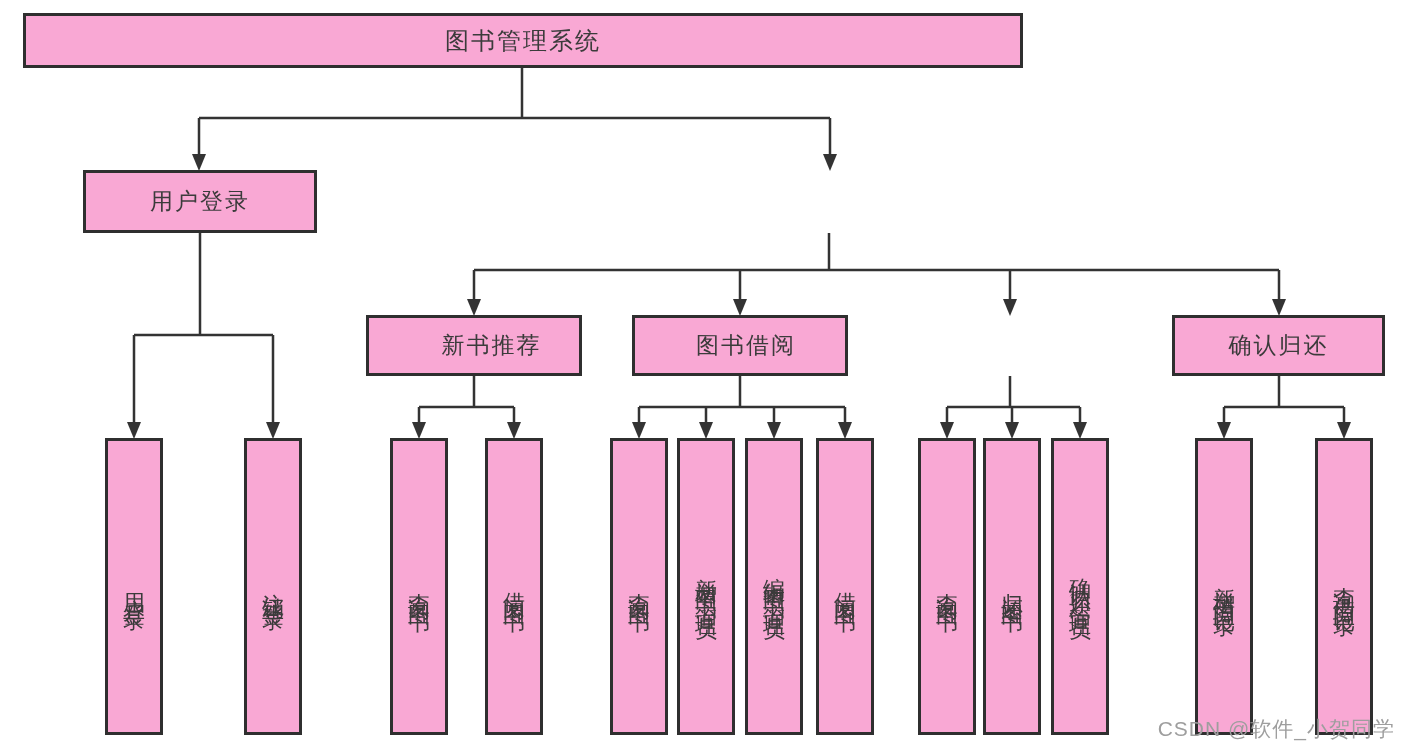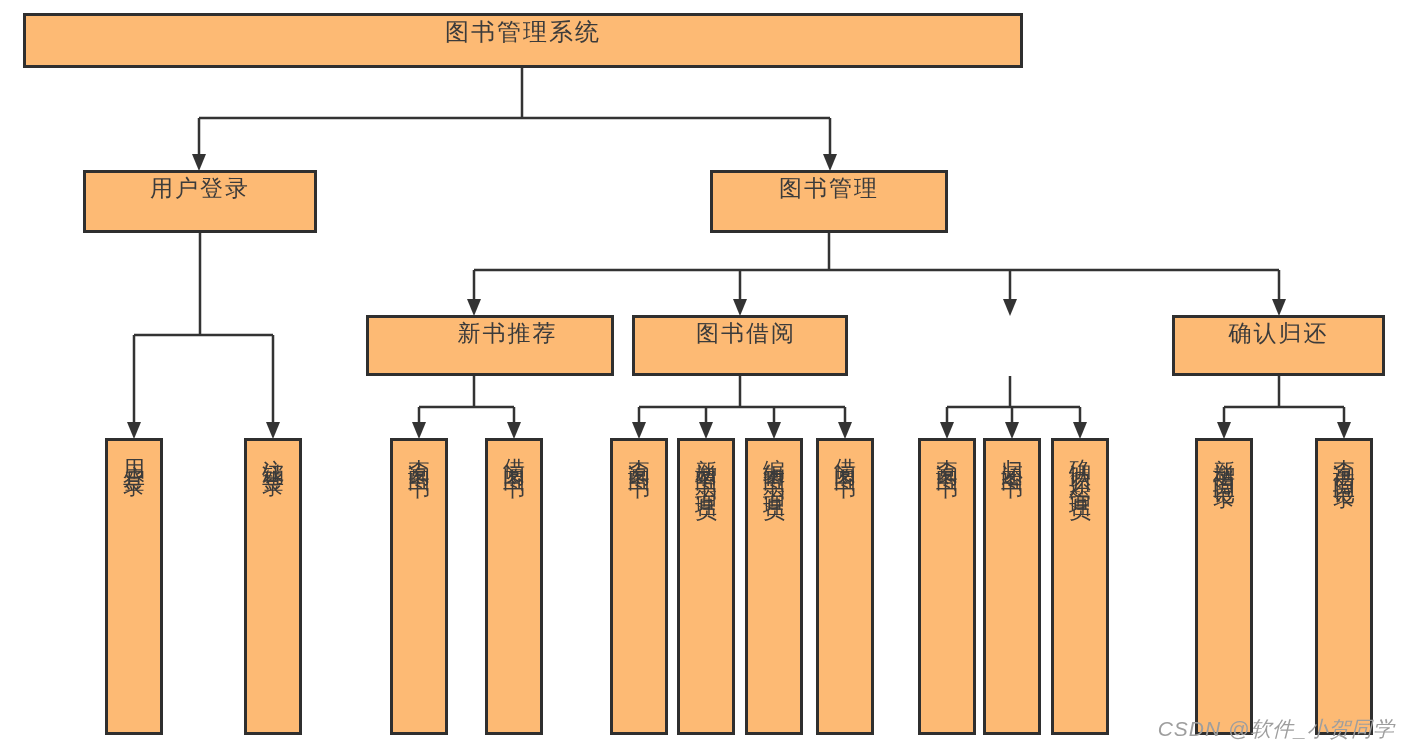--- a/index.html
+++ b/index.html
@@ -2,42 +2,42 @@
 <html><head>
 <meta charset="utf-8">
 <style>
   html,body{margin:0;padding:0;background:#ffffff;}
   .canvas{
     position:relative;width:1405px;height:747px;background:#ffffff;overflow:hidden;
     font-family:"Liberation Sans","DejaVu Sans",sans-serif;color:#3b3b3b;
   }
   #connectors{position:absolute;left:0;top:0;z-index:0;}
   .box{
-    position:absolute;box-sizing:border-box;background:#fdba74;
-    border:3px solid #2f2f2f;display:flex;align-items:flex-start;justify-content:center;
+    position:absolute;box-sizing:border-box;background:#f9a8d4;
+    border:3px solid #2f2f2f;display:flex;align-items:center;justify-content:center;
     z-index:1;
   }
   .hbox{font-size:23px;letter-spacing:2px;white-space:nowrap;}
   .root{left:23px;top:13px;width:1000px;height:55px;font-size:24px;}
   .n2{top:170px;height:63px;}
   .n2a{left:83px;width:234px;}
   .n2b{left:710px;width:238px;}
   .n3{top:315px;height:61px;}
-  .n3a{left:366px;width:248px;padding-left:35px;}
+  .n3a{left:366px;width:216px;padding-left:35px;}
   .n3b{left:632px;width:216px;padding-left:12px;}
   .n3c{left:903px;width:214px;}
   .n3d{left:1172px;width:213px;}
   .vbox{top:438px;width:58px;height:297px;font-size:22px;}
   .vbox span{
     writing-mode:vertical-rl;text-orientation:mixed;
     letter-spacing:6px;line-height:1;display:block;
   }
   .watermark{
     position:absolute;right:10px;bottom:4px;z-index:2;
-    color:#9e9e9e;font-size:21px;letter-spacing:1px;white-space:nowrap;font-style:italic;
+    color:#9e9e9e;font-size:21px;letter-spacing:1px;white-space:nowrap;
   }
 </style>
 </head>
 <body>
 
 <div class="canvas">
 
   <svg id="connectors" width="1405" height="747" viewBox="0 0 1405 747">
     <g fill="none" stroke="#333333" stroke-width="2.5">
 
@@ -77,23 +77,20 @@
         <path d="M1337 422 H1351 L1344 439 Z"></path>
       </g>
   </svg>
 
   <div class="box hbox root">
     <span>图书管理系统</span>
   </div>
 
   <div class="box hbox n2 n2a">
     <span>用户登录</span>
-  </div>
-  <div class="box hbox n2 n2b">
-    <span>图书管理</span>
   </div>
 
   <div class="box hbox n3 n3a">
     <span>新书推荐</span>
   </div>
   <div class="box hbox n3 n3b">
     <span>图书借阅</span>
   </div>
   <div class="box hbox n3 n3d">
     <span>确认归还</span>

